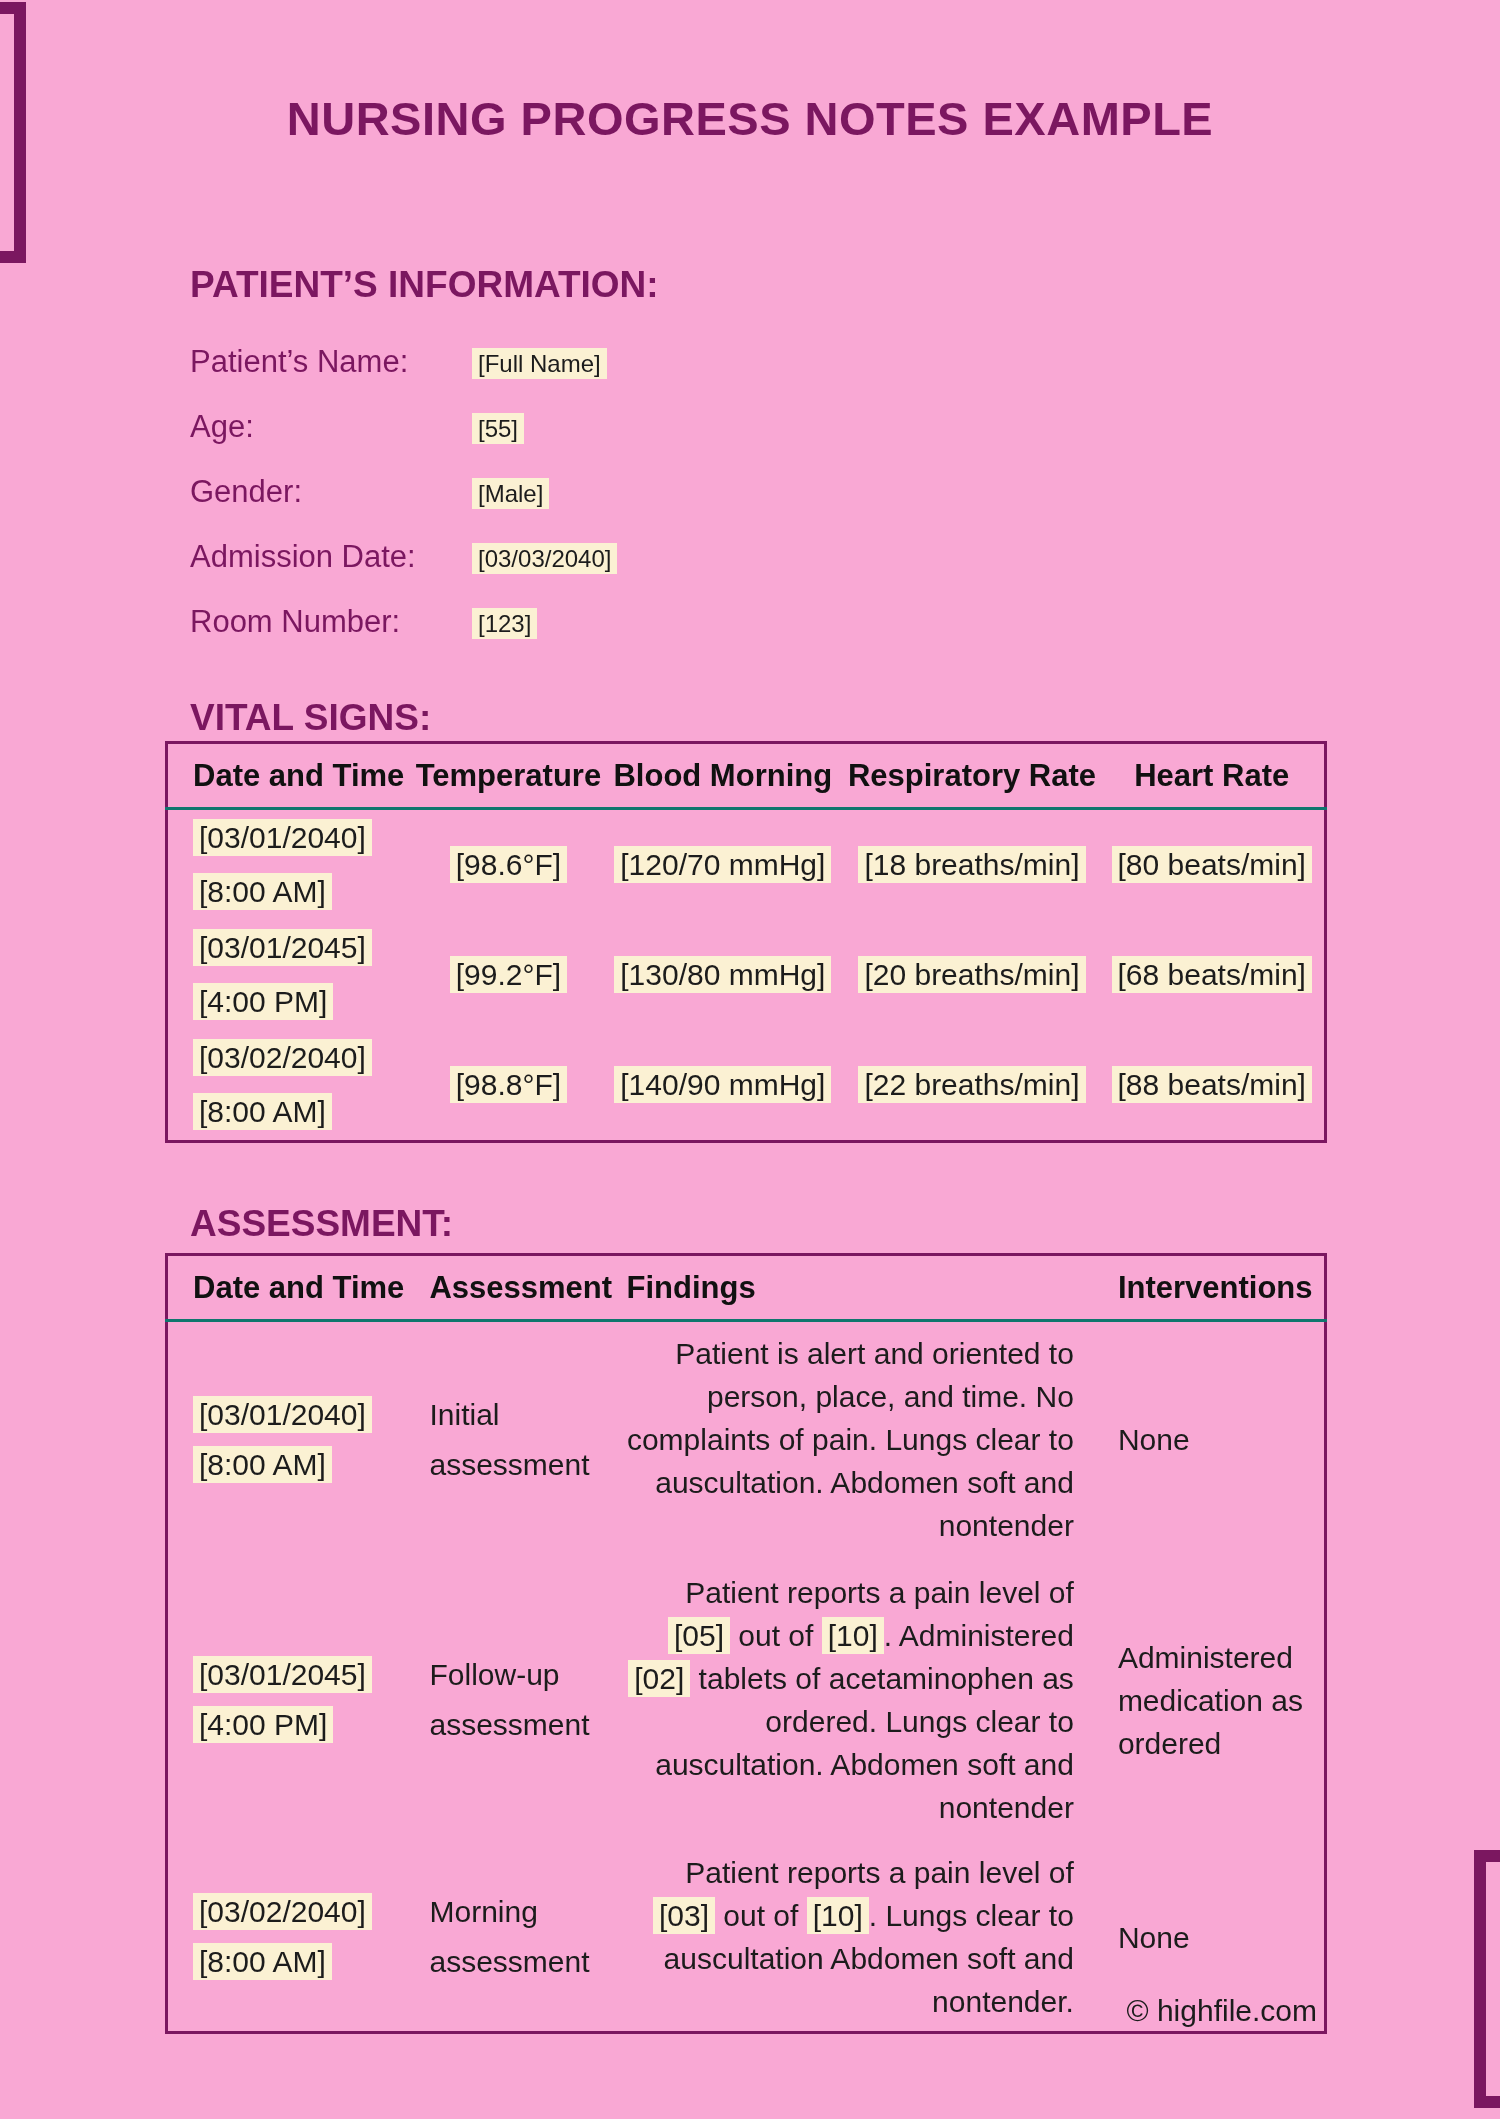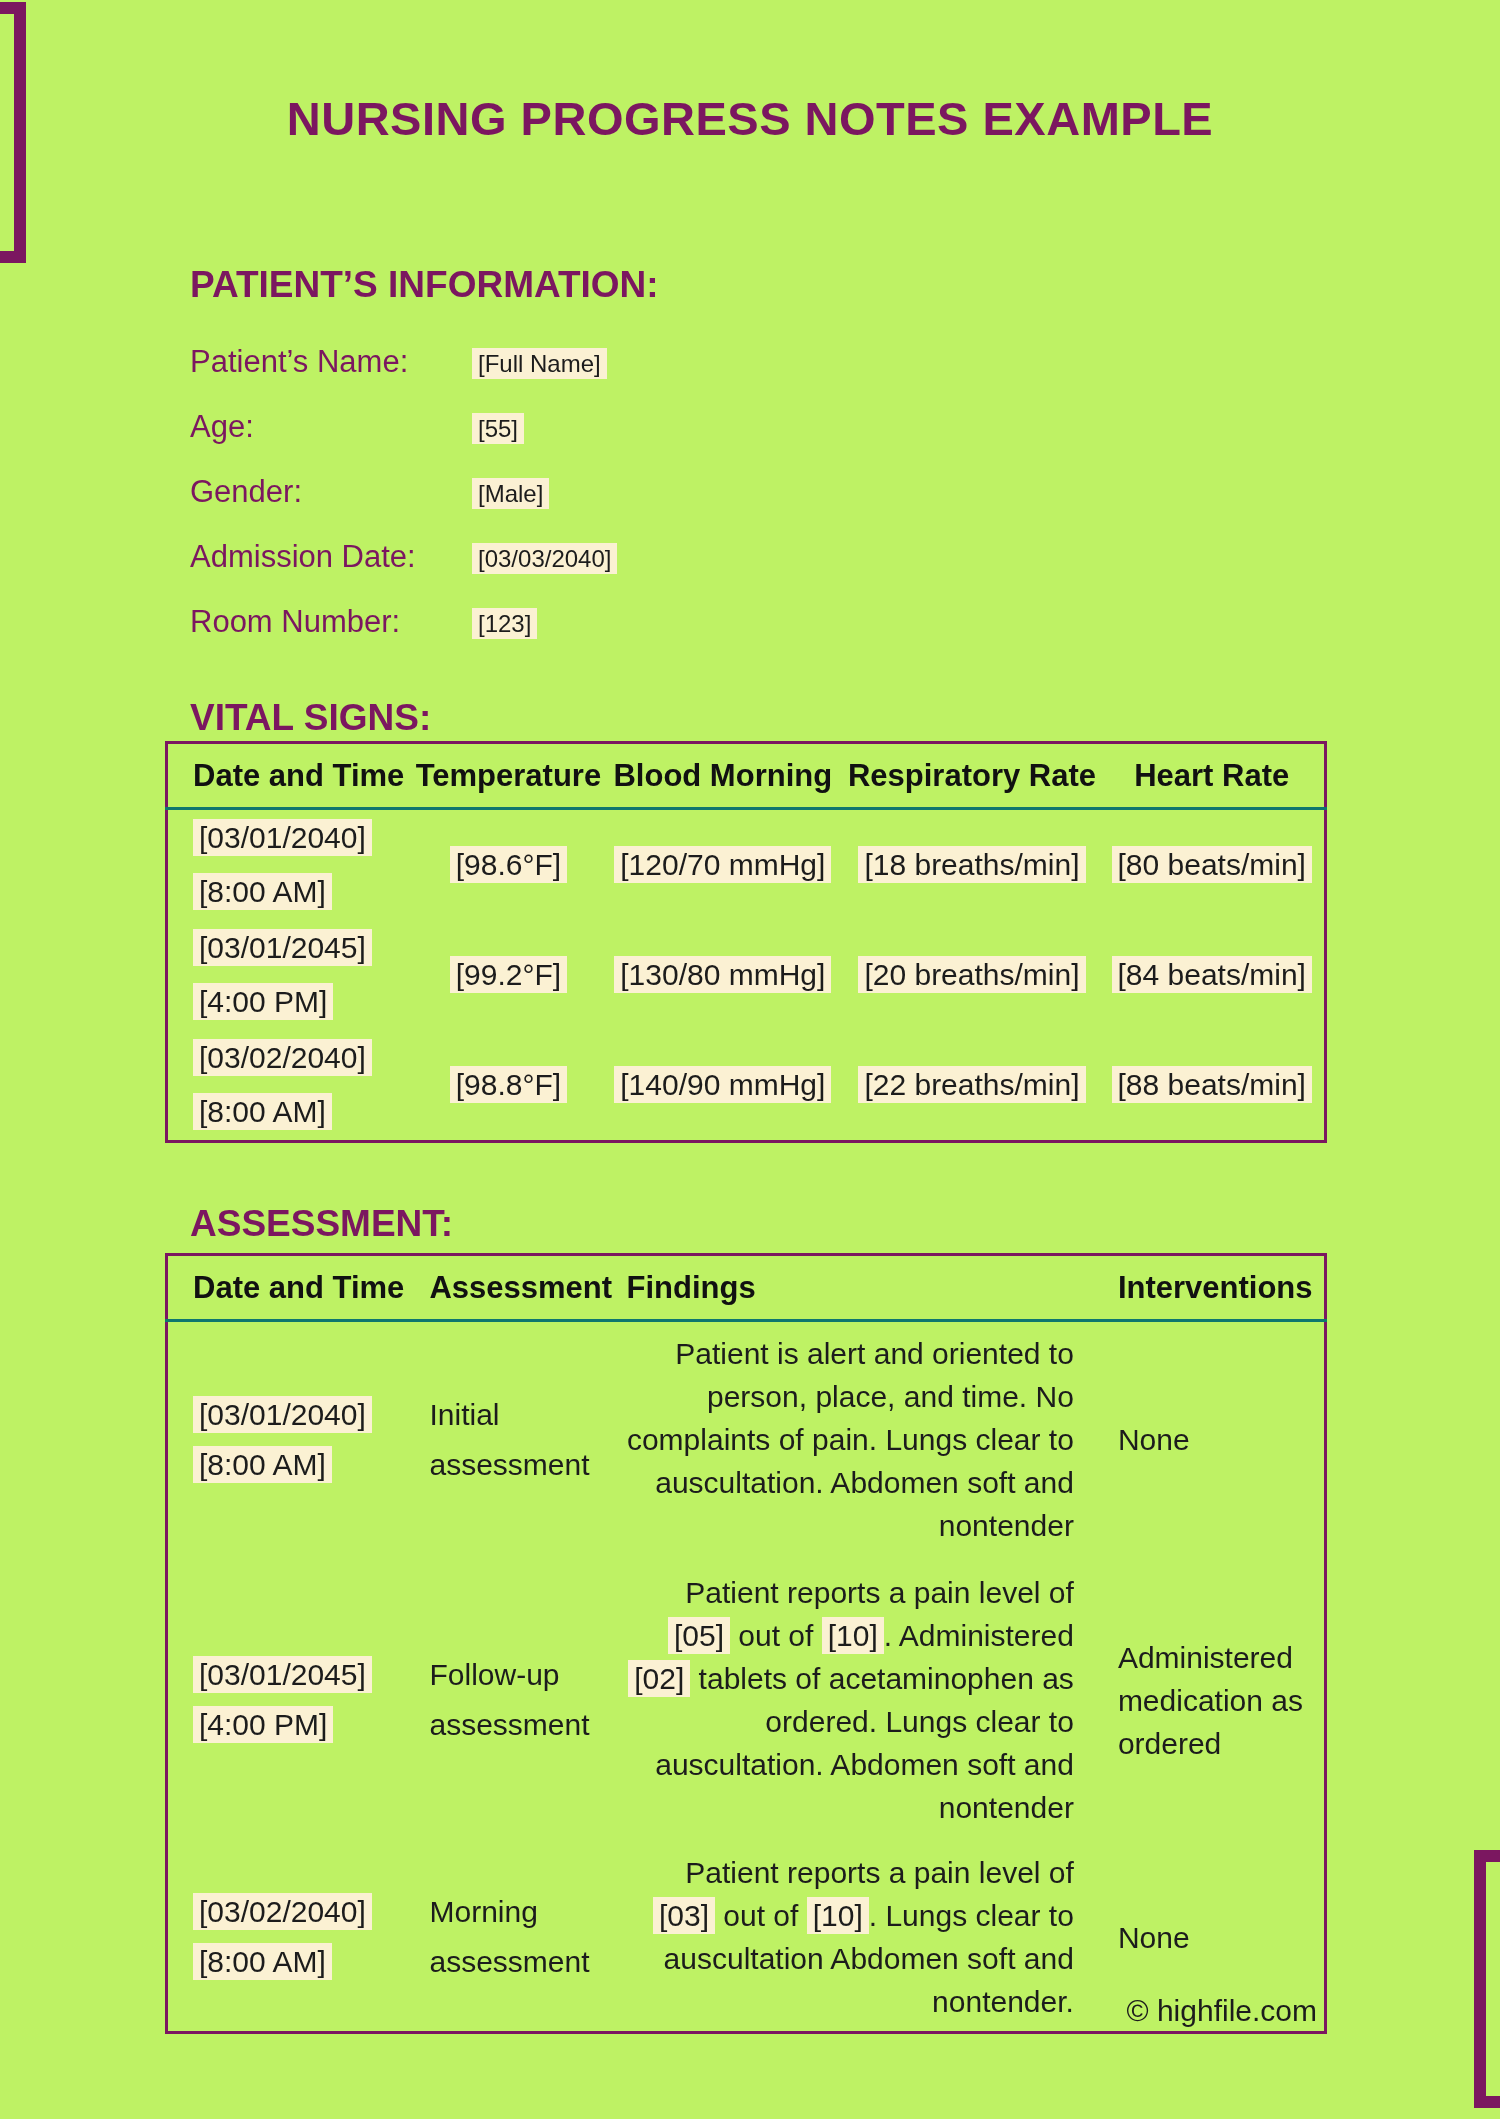--- a/index.html
+++ b/index.html
@@ -1,21 +1,21 @@
 <!DOCTYPE html>
 <html><head>
 <meta charset="utf-8">
 <style>
   * { box-sizing: border-box; }
   html, body { margin: 0; padding: 0; background: #ffffff; }
   .page {
     position: relative;
     width: 1500px;
     height: 2119px;
-    background: #bef264;
+    background: #f9a8d4;
     font-family: "Liberation Sans", "DejaVu Sans", sans-serif;
     color: #1c1c1c;
     overflow: hidden;
   }
 
   
   .corner { position: absolute; border: 12px solid #7B1760; background: transparent; }
   .corner.tl { left: -14px; top: 2px; width: 40px; height: 261px; }
   .corner.br { right: -14px; top: 1850px; width: 40px; height: 258px; }
 
@@ -164,21 +164,21 @@
         <tr>
           <td>
             <div class="date-stack">
               <span class="hl">[03/01/2045]</span><br>
               <span class="hl">[4:00 PM]</span>
             </div>
           </td>
           <td><span class="hl">[99.2°F]</span></td>
           <td><span class="hl">[130/80 mmHg]</span></td>
           <td><span class="hl">[20 breaths/min]</span></td>
-          <td><span class="hl">[84 beats/min]</span></td>
+          <td><span class="hl">[68 beats/min]</span></td>
         </tr>
         <tr>
           <td>
             <div class="date-stack">
               <span class="hl">[03/02/2040]</span><br>
               <span class="hl">[8:00 AM]</span>
             </div>
           </td>
           <td><span class="hl">[98.8°F]</span></td>
           <td><span class="hl">[140/90 mmHg]</span></td>

